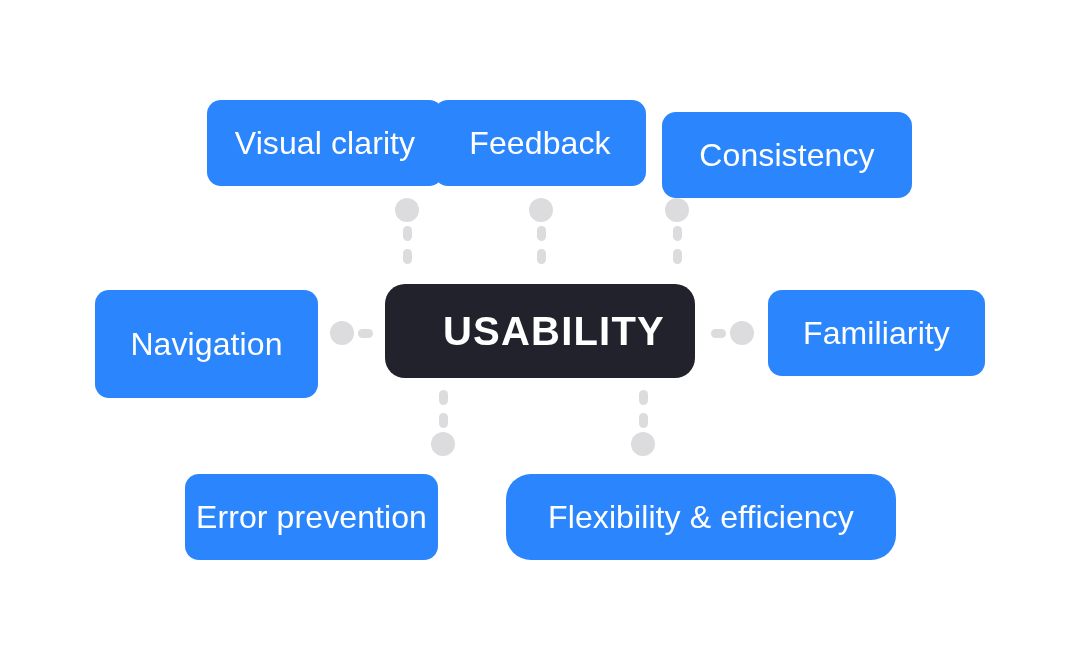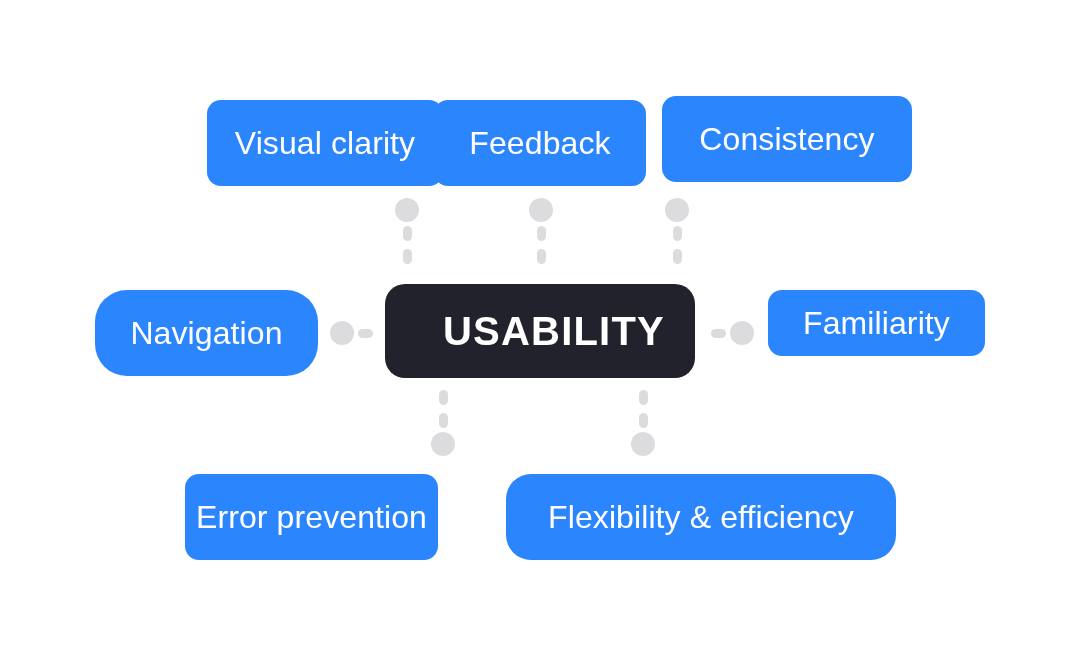--- a/index.html
+++ b/index.html
@@ -43,25 +43,25 @@
     background: #22222c;
     border-radius: 20px;
     font-size: 40px;
     font-weight: 700;
     letter-spacing: 1.2px;
   }
 
   
   .n-visual-clarity    { left: 168px; top: 100px;  width: 236px; height: 86px; margin-left: 39px; }
   .n-feedback          { left: 434px; top: 100px;  width: 212px; height: 86px; }
-  .n-consistency       { left: 662px; top: 96px;  width: 250px; height: 86px; }
+  .n-consistency       { left: 662px; top: 112px;  width: 250px; height: 86px; }
 
-  .n-navigation        { left: 95px;  top: 290px;  width: 223px; height: 86px; border-radius: 32px; }
+  .n-navigation        { left: 95px;  top: 290px;  width: 223px; height: 108px; }
   .n-center            { left: 385px; top: 284px;  width: 310px; height: 94px; padding-left: 28px; }
-  .n-familiarity       { left: 768px; top: 290px;  width: 217px; height: 66px; text-align: center; }
+  .n-familiarity       { left: 768px; top: 290px;  width: 217px; height: 86px; text-align: center; }
 
   .n-error-prevention  { left: 185px; top: 474px;  width: 253px; height: 86px; }
   .n-flexibility       { left: 506px; top: 474px;  width: 390px; height: 86px; border-radius: 25px; }
 
   
   .connector {
     position: absolute;
   }
   
   .conn-v {

